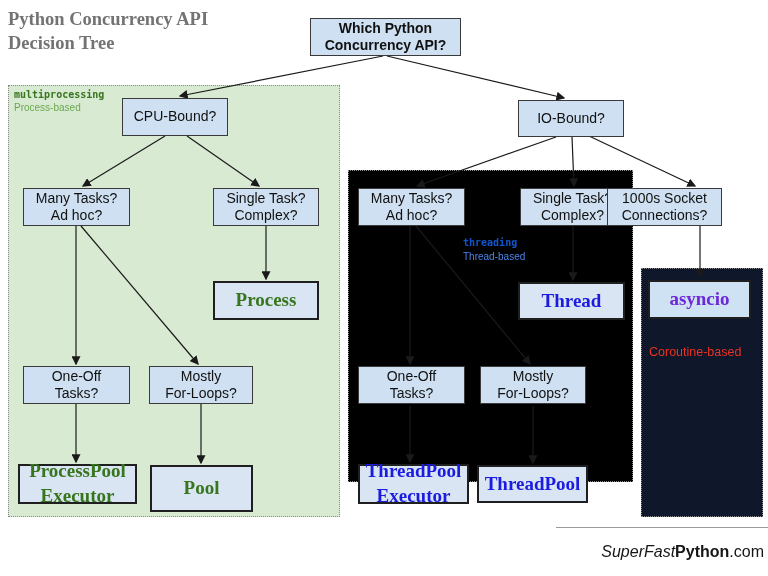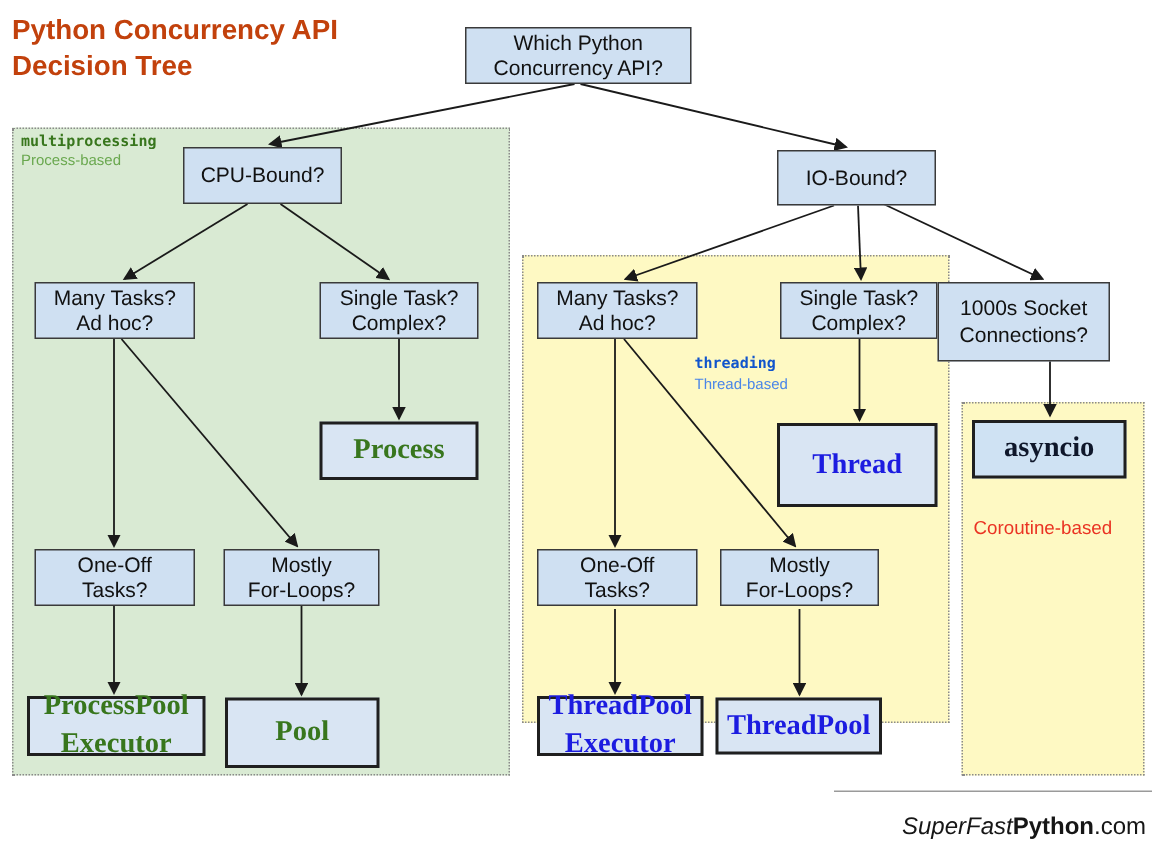--- a/index.html
+++ b/index.html
@@ -2,46 +2,46 @@
 <html><head>
 <meta charset="utf-8">
 <style>
   html,body{margin:0;padding:0;background:#ffffff;}
   #canvas{
     position:relative;width:768px;height:576px;background:#ffffff;
     font-family:"Liberation Sans",sans-serif;overflow:hidden;
   }
   .region{position:absolute;border:1px dotted #8a8a8a;box-sizing:border-box;}
   .region-green{left:8px;top:85px;width:332px;height:432px;background:#d9ead3;}
-  .region-blue{left:348px;top:170px;width:285px;height:312px;background:#fef9c3;}
-  .region-red{left:641px;top:268px;width:122px;height:249px;background:#fef9c3;}
+  .region-blue{left:348px;top:170px;width:285px;height:312px;background:#000000;}
+  .region-red{left:641px;top:268px;width:122px;height:249px;background:#0f172a;}
   .region-label{position:absolute;font-family:"DejaVu Sans Mono",monospace;font-weight:bold;font-size:10px;line-height:1.15;}
   .region-sub{position:absolute;font-size:10px;line-height:1.15;}
   .mp-label{left:5px;top:3px;color:#38761d;}
   .mp-sub{left:5px;top:16px;color:#6aa84f;}
   .th-label{left:114px;top:66px;color:#1155cc;}
   .th-sub{left:114px;top:80px;color:#4a86e8;}
   .as-sub{left:7px;top:76px;color:#ea3323;font-size:12.5px;}
   svg.arrows{position:absolute;left:0;top:0;z-index:2;}
   .box{
     position:absolute;z-index:3;display:flex;align-items:center;justify-content:center;
     text-align:center;background:#cfe0f2;border:1.6px solid #3a3a3a;box-sizing:border-box;
     white-space:pre-line;color:#111;font-size:14px;line-height:1.25;
   }
-  .box.bold{font-weight:normal;}
+  .box.bold{font-weight:bold;}
   .box.leaf{
     border:2.6px solid #1f1f1f;background:#d9e5f3;
     font-family:Liberation Serif, serif;font-weight:bold;font-size:19px;line-height:1.3;
   }
   .leaf.green-t{color:#38761d;}
   .leaf.blue-t{color:#1c1ce0;}
-  .leaf.red-t{color:#0f172a;background:#cfe2f3;}
+  .leaf.red-t{color:#6d28d9;background:#cfe2f3;}
   .title{
-    position:absolute;left:8px;top:8px;font-size:18.5px;font-weight:bold;color:#c2410c;
-    line-height:1.28;white-space:pre-line;z-index:4;
+    position:absolute;left:8px;top:8px;font-size:18.5px;font-weight:bold;color:#737373;
+    line-height:1.28;white-space:pre-line;z-index:4;font-family:Liberation Serif, serif;
   }
   .footer-line{position:absolute;left:556px;top:527px;width:212px;height:0;border-top:1px solid #9a9a9a;z-index:4;}
   .footer-text{position:absolute;right:4px;top:543px;font-size:16px;color:#161616;z-index:4;}
   .footer-text .it{font-style:italic;}
   .footer-text .bd{font-weight:bold;}
 </style>
 </head>
 <body>
 
 <div id="canvas">
@@ -102,30 +102,30 @@
   <div class="box" style="left:149px;top:366px;width:104px;height:38px;">Mostly
 For-Loops?</div>
   <div class="box leaf green-t" style="left:18px;top:464px;width:119px;height:40px;">ProcessPool
 Executor</div>
   <div class="box leaf green-t" style="left:150px;top:465px;width:103px;height:47px;">Pool</div>
 
   <div class="box" style="left:358px;top:188px;width:107px;height:38px;">Many Tasks?
 Ad hoc?</div>
   <div class="box" style="left:520px;top:188px;width:105px;height:38px;">Single Task?
 Complex?</div>
-  <div class="box leaf blue-t" style="left:518px;top:282px;width:107px;height:56px;">Thread</div>
+  <div class="box leaf blue-t" style="left:518px;top:282px;width:107px;height:38px;">Thread</div>
   <div class="box" style="left:358px;top:366px;width:107px;height:38px;">One-Off
 Tasks?</div>
   <div class="box" style="left:480px;top:366px;width:106px;height:38px;">Mostly
 For-Loops?</div>
   <div class="box leaf blue-t" style="left:358px;top:464px;width:111px;height:40px;">ThreadPool
 Executor</div>
   <div class="box leaf blue-t" style="left:477px;top:465px;width:111px;height:38px;">ThreadPool</div>
 
-  <div class="box" style="left:625px;top:188px;width:115px;height:53px;">1000s Socket
+  <div class="box" style="left:607px;top:188px;width:115px;height:38px;">1000s Socket
 Connections?</div>
   <div class="box leaf red-t" style="left:648px;top:280px;width:103px;height:39px;">asyncio</div>
 
   <div class="title">Python Concurrency API
 Decision Tree</div>
 
   <div class="footer-line"></div>
   <div class="footer-text"><span class="it">SuperFast</span><span class="bd">Python</span><span>.com</span></div>
 
 </div>

